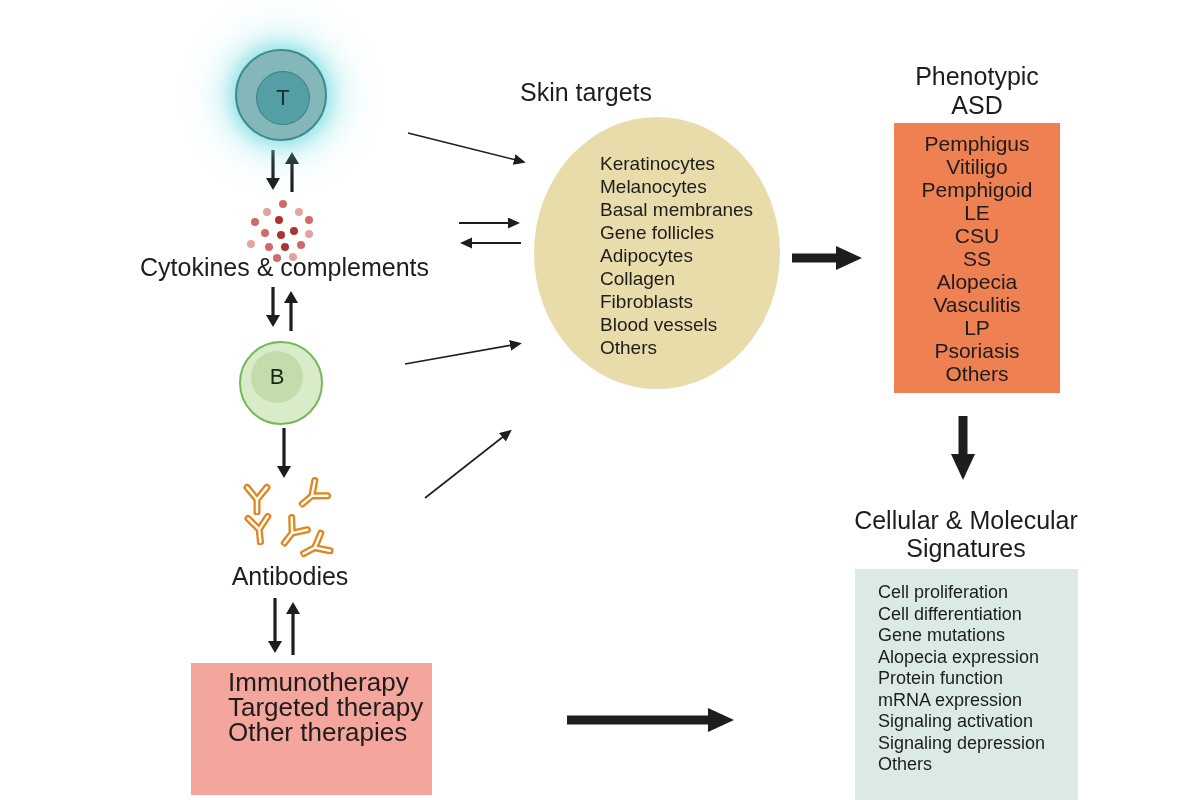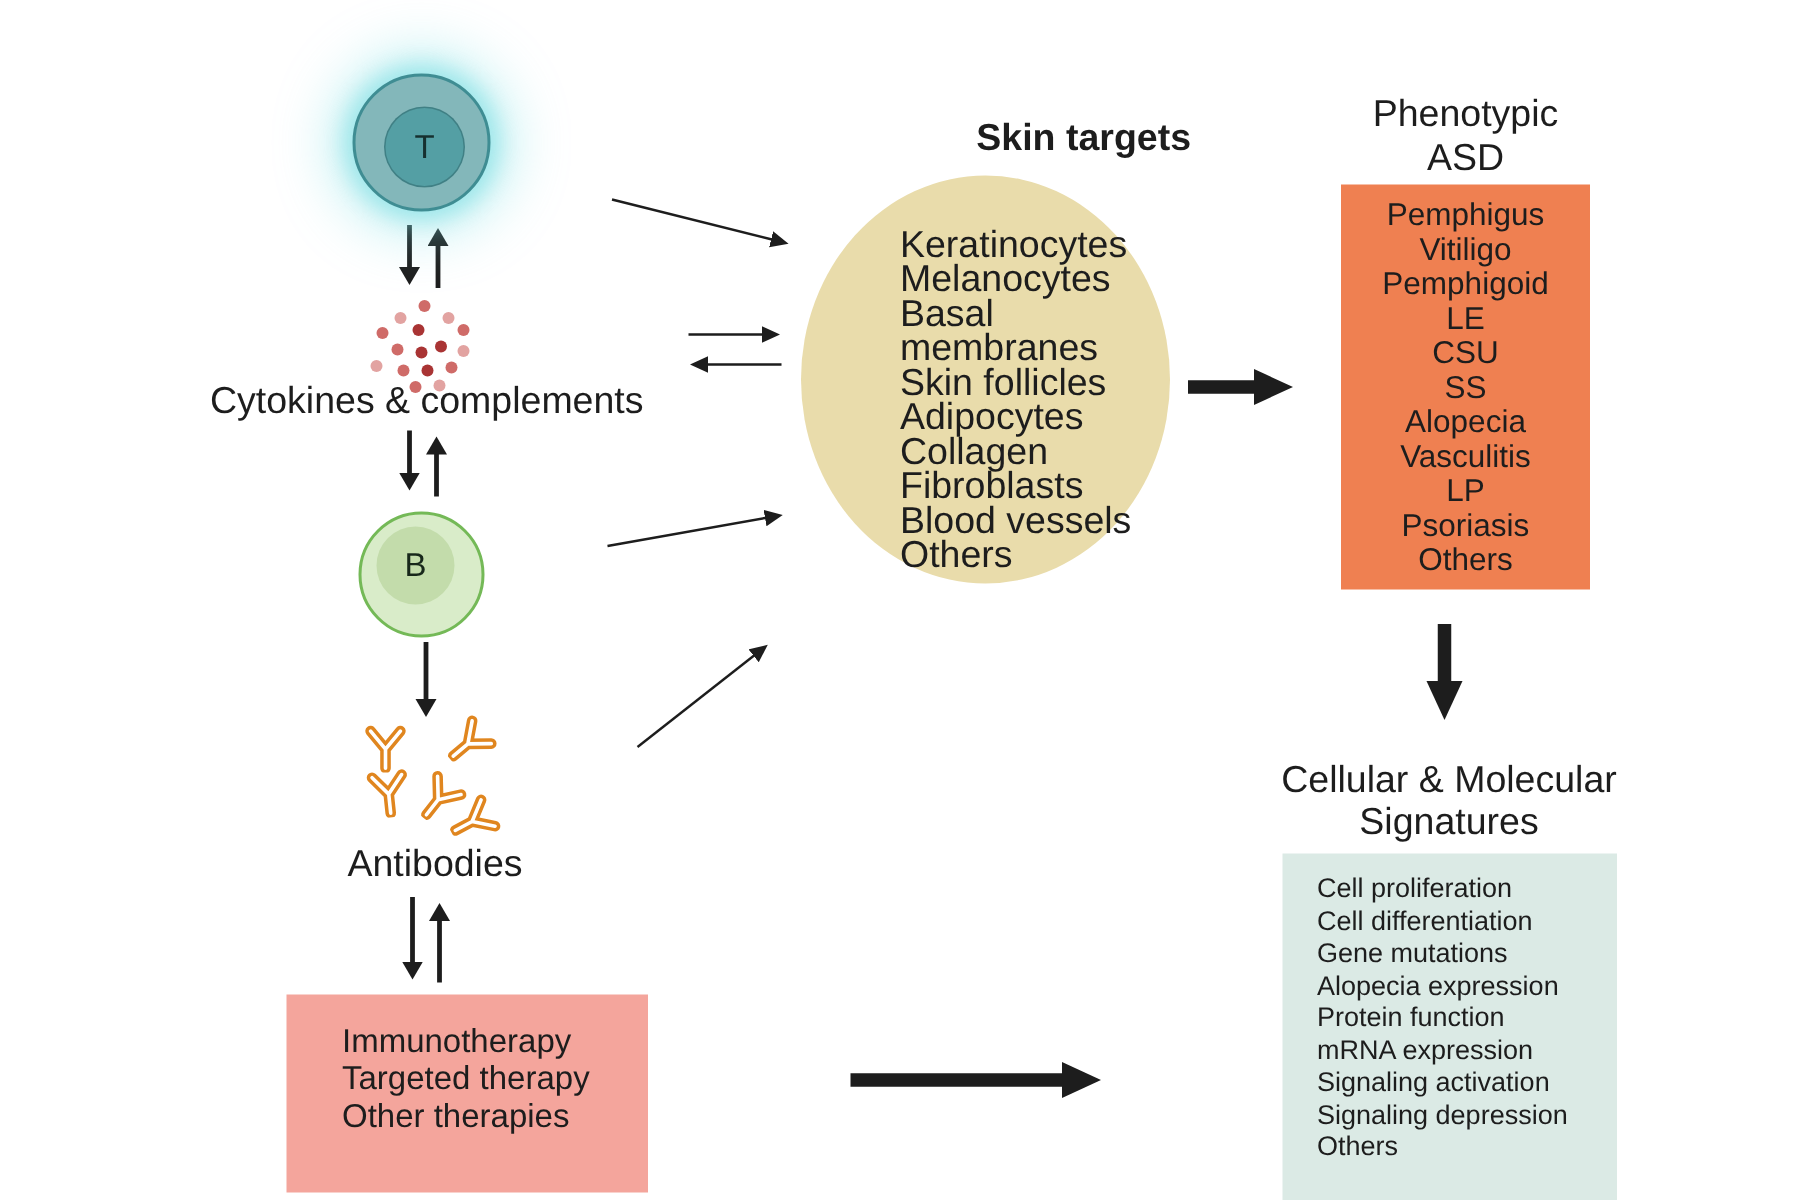--- a/index.html
+++ b/index.html
@@ -39,40 +39,40 @@
   .d3{background:#e2a3a1;}
   
   .ab{position:absolute;width:34px;height:34px;}
   .ab svg{display:block;}
   .ab-o{stroke:var(--antibody-orange,#e0861f);}
   .ab-w{stroke:#ffffff;}
   
   .lbl{position:absolute;font-size:25px;white-space:nowrap;}
   .cytokines-lbl{left:140px;top:253px;width:340px;text-align:left;}
   .antibodies-lbl{left:160px;top:562px;width:260px;text-align:center;}
-  .skin-title{left:520px;top:78px;width:274px;text-align:right;font-weight:bold;}
+  .skin-title{left:520px;top:78px;width:274px;text-align:left;}
   .asd-title{left:877px;top:62px;width:200px;text-align:center;line-height:29px;}
   .sig-title{left:836px;top:506px;width:260px;text-align:center;line-height:28px;}
   
   .skin-ellipse{
     position:absolute;left:534px;top:117px;width:246px;height:272px;border-radius:50%;
     background:var(--skin-circle-fill,#e9dcab);
   }
-  .skin-list{position:absolute;left:66px;top:35px;font-size:25px;line-height:23px;}
+  .skin-list{position:absolute;left:66px;top:35px;font-size:19px;line-height:23px;}
   .skin-list span{display:block;}
   .asd-box{
     position:absolute;left:894px;top:123px;width:166px;height:270px;
     background:var(--asd-box-fill,#ef8051);text-align:center;padding-top:9px;
     font-size:21px;line-height:23px;
   }
   .asd-box span{display:block;}
   .therapy-box{
     position:absolute;left:191px;top:663px;width:241px;height:132px;
-    background:var(--therapy-box-fill,#f4a59c);padding:18px 0 0 37px;
-    font-size:22px;line-height:25px;
+    background:var(--therapy-box-fill,#f4a59c);padding:7px 0 0 37px;
+    font-size:26px;line-height:25px;
   }
   .therapy-box span{display:block;}
   .sig-box{
     position:absolute;left:855px;top:569px;width:223px;height:254px;
     background:var(--signatures-box-fill,#dbeae5);padding:13px 0 0 23px;
     font-size:18px;line-height:21.5px;
   }
   .sig-box span{display:block;}
 </style>
 </head>
@@ -183,21 +183,21 @@
     <span>Targeted therapy</span>
     <span>Other therapies</span>
   </div>
 
   <div class="lbl skin-title">Skin targets</div>
   <div class="skin-ellipse">
     <div class="skin-list">
       <span>Keratinocytes</span>
       <span>Melanocytes</span>
       <span>Basal membranes</span>
-      <span>Skin follicles</span>
+      <span>Gene follicles</span>
       <span>Adipocytes</span>
       <span>Collagen</span>
       <span>Fibroblasts</span>
       <span>Blood vessels</span>
       <span>Others</span>
     </div>
   </div>
 
   <div class="lbl asd-title">
     <span style="display:block">Phenotypic</span>

